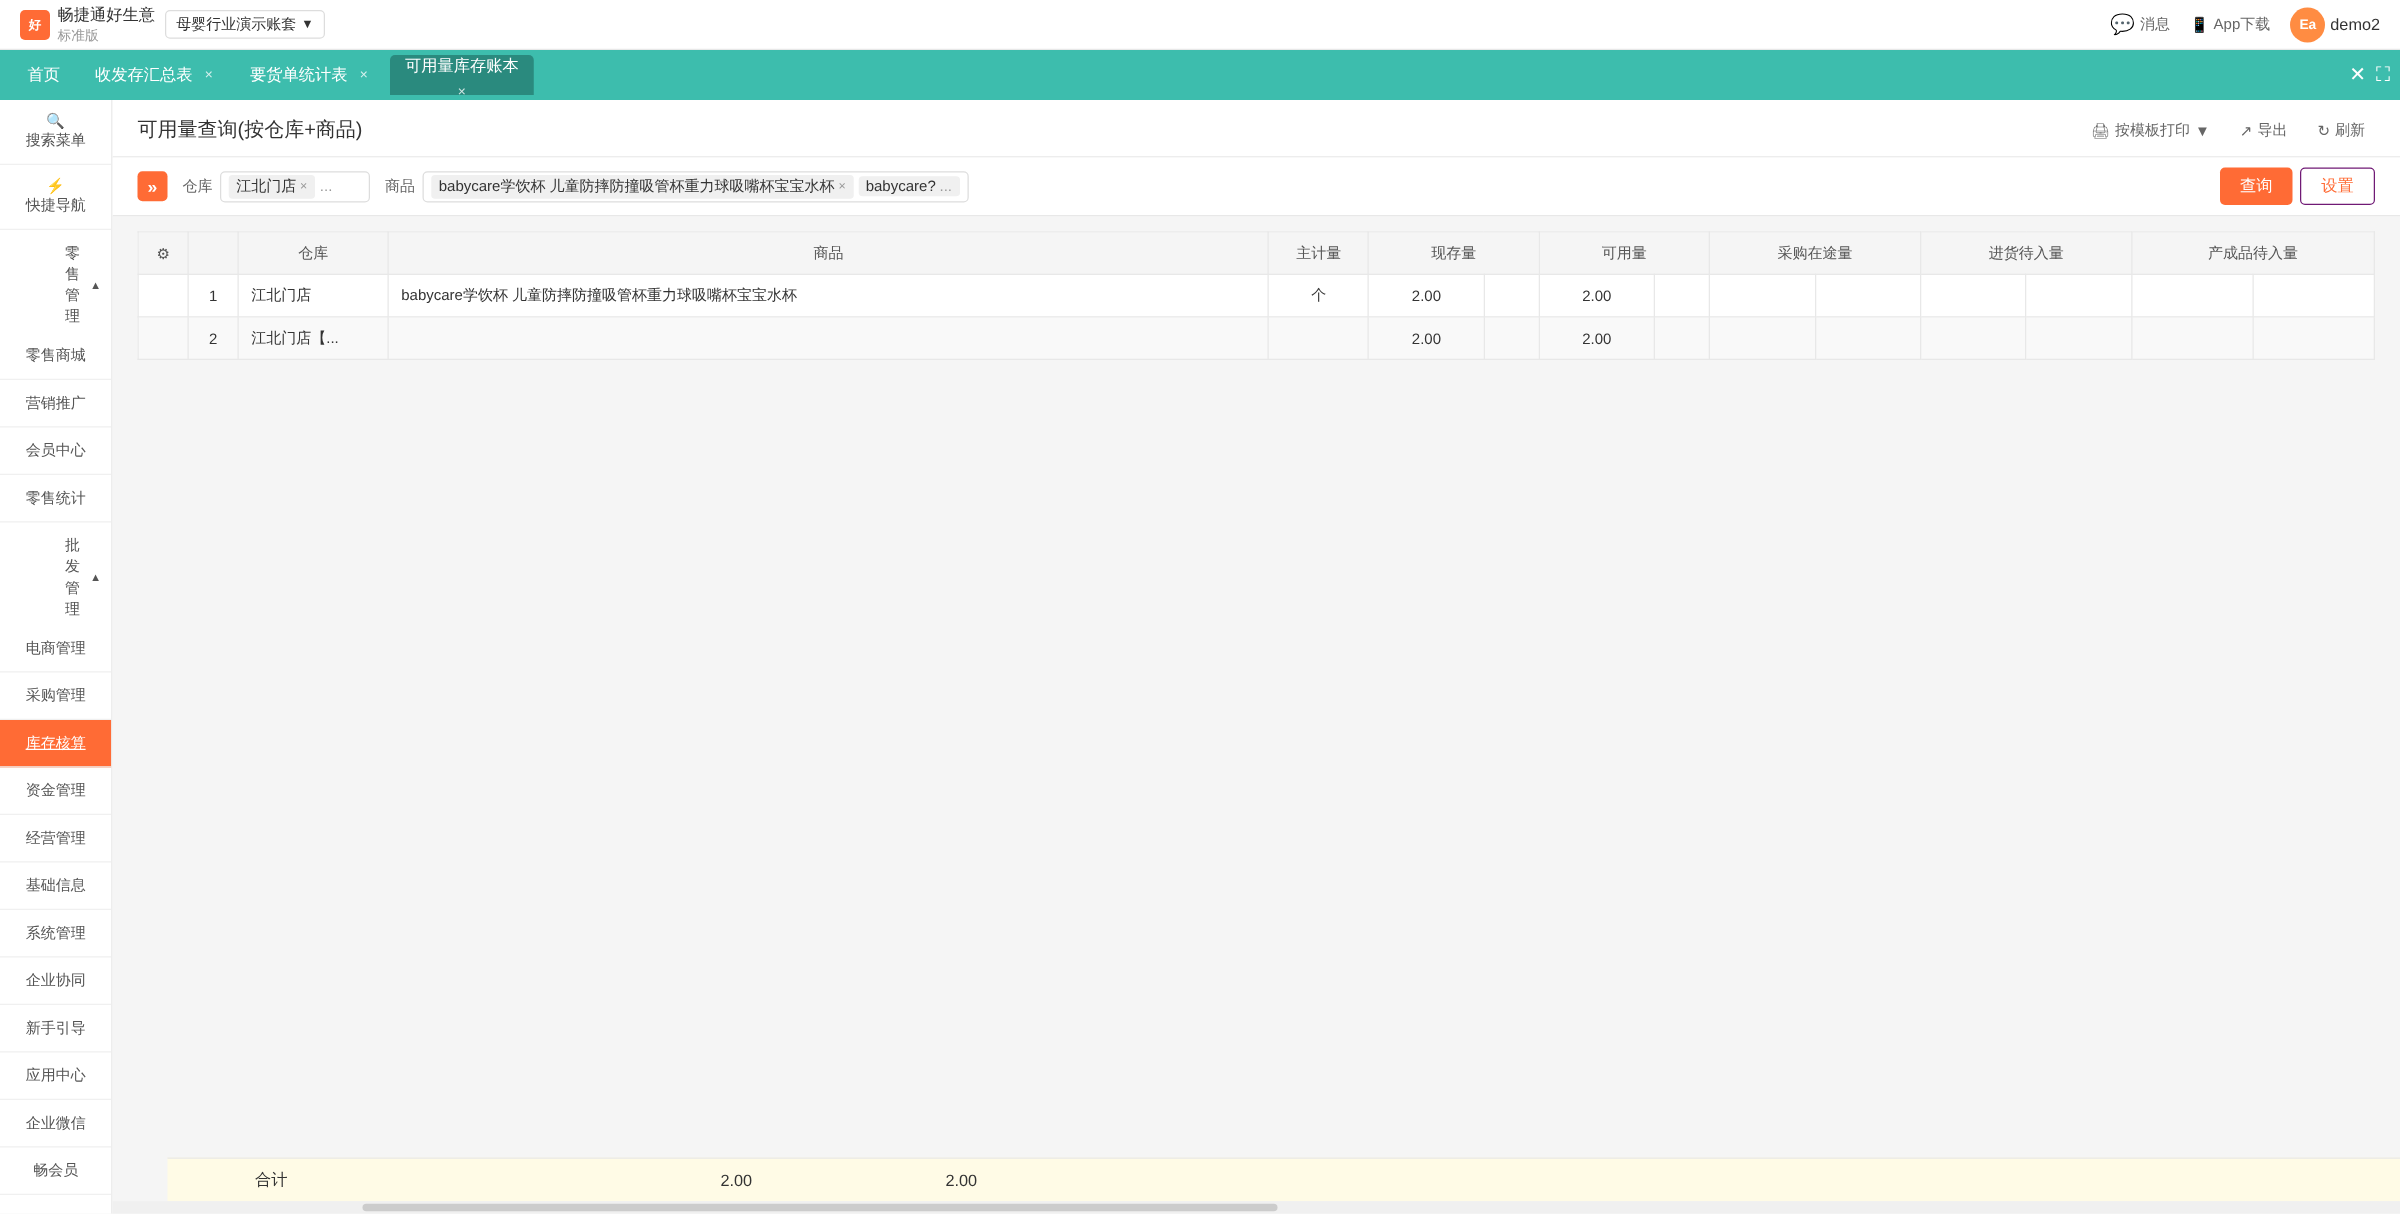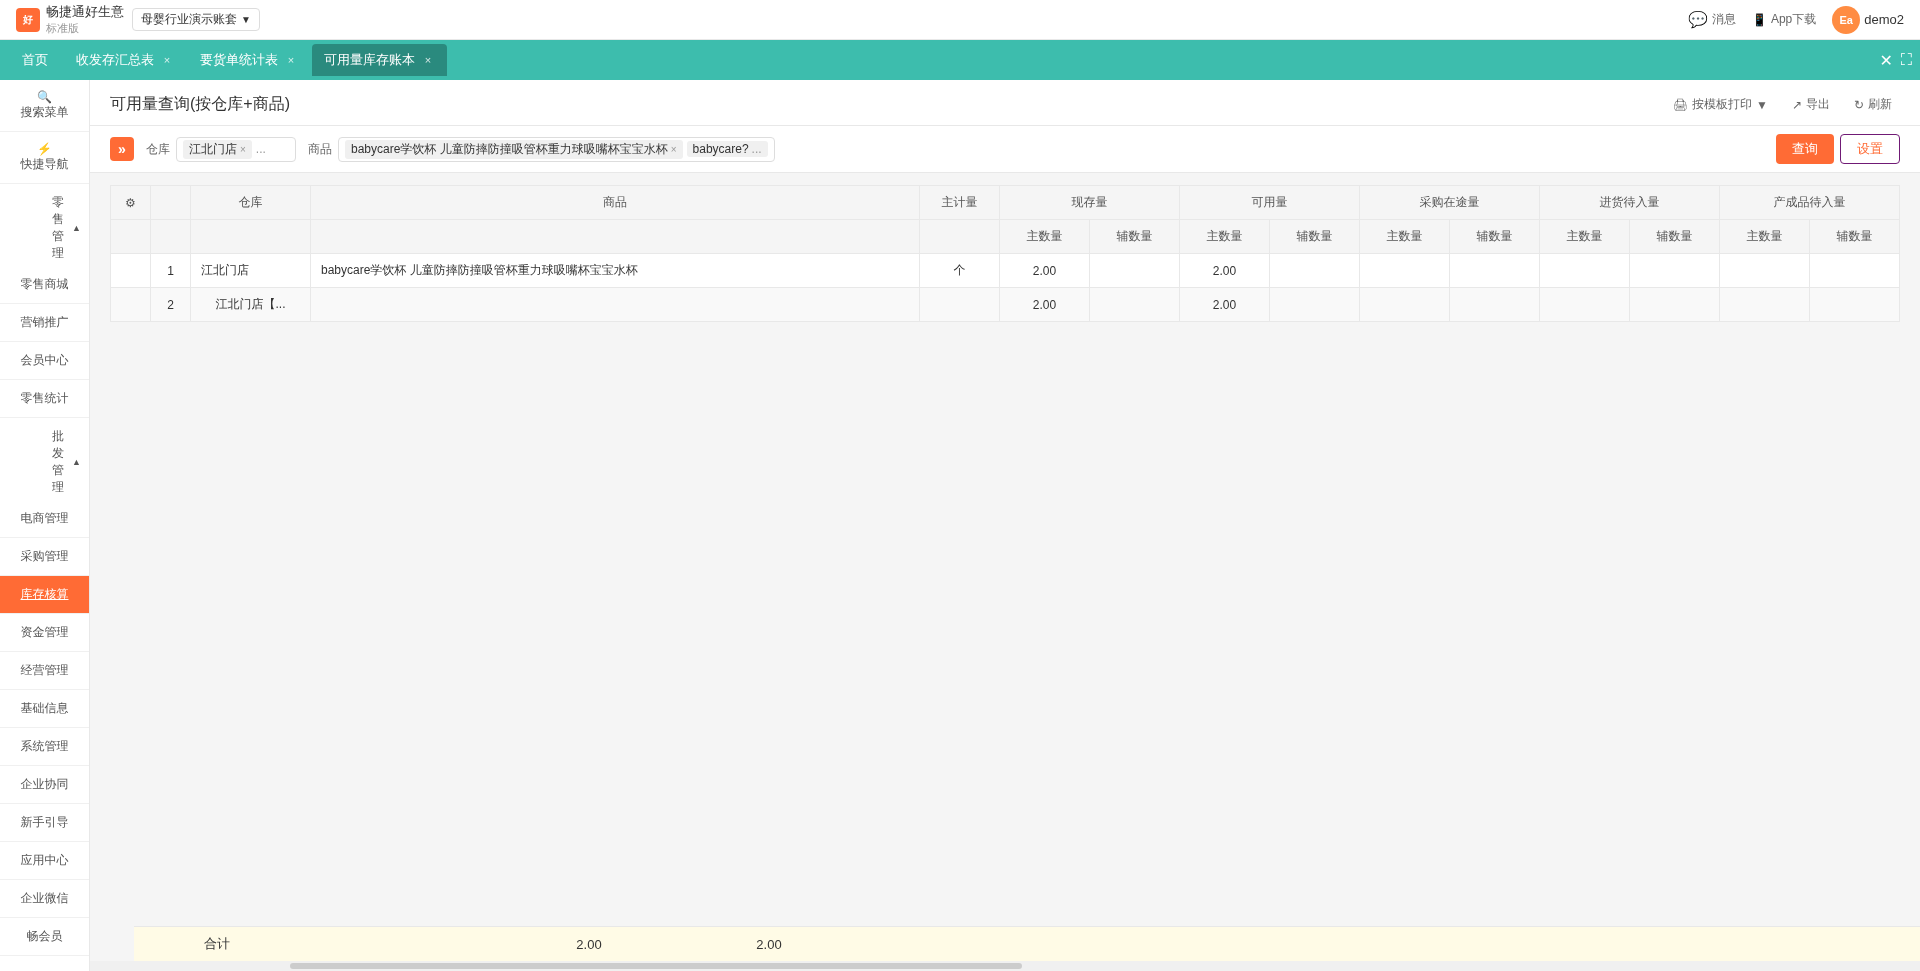--- a/index.html
+++ b/index.html
@@ -47,20 +47,21 @@
       gap: 6px;
       border-radius: 4px 4px 0 0;
       font-size: 13px;
       cursor: pointer;
       color: #fff;
       background: transparent;
     }
     .tab-item.active {
       background: #2a8a7e;
       color: #fff;
+      flex-direction: column;
     }
     .tab-item .tab-close {
       font-size: 11px;
       color: rgba(255,255,255,0.8);
       cursor: pointer;
       width: 14px; height: 14px;
       display: flex; align-items: center; justify-content: center;
       border-radius: 50%;
     }
     .tab-bar-home {
@@ -427,37 +428,20 @@
             <th class="col-num"></th>
             <th class="col-warehouse">仓库</th>
             <th class="col-product">商品</th>
             <th class="col-unit">主计量</th>
             <th colspan="2">现存量</th>
             <th colspan="2">可用量</th>
             <th colspan="2">采购在途量</th>
             <th colspan="2">进货待入量</th>
             <th colspan="2">产成品待入量</th>
           </tr>
-          <tr>
-            <th></th>
-            <th></th>
-            <th></th>
-            <th></th>
-            <th></th>
-            <th class="col-number">主数量</th>
-            <th class="col-number">辅数量</th>
-            <th class="col-number">主数量</th>
-            <th class="col-number">辅数量</th>
-            <th class="col-number">主数量</th>
-            <th class="col-number">辅数量</th>
-            <th class="col-number">主数量</th>
-            <th class="col-number">辅数量</th>
-            <th class="col-number">主数量</th>
-            <th class="col-number">辅数量</th>
-          </tr>
         </thead>
         <tbody>
           <tr>
             <td></td>
             <td>1</td>
             <td style="text-align:left;">江北门店</td>
             <td style="text-align:left;">babycare学饮杯 儿童防摔防撞吸管杯重力球吸嘴杯宝宝水杯</td>
             <td>个</td>
             <td>2.00</td>
             <td></td>
@@ -466,21 +450,21 @@
             <td></td>
             <td></td>
             <td></td>
             <td></td>
             <td></td>
             <td></td>
           </tr>
           <tr style="background:#f9f9f9; font-weight:500;">
             <td></td>
             <td>2</td>
-            <td style="text-align:center;">江北门店【...</td>
+            <td style="text-align:left;">江北门店【...</td>
             <td></td>
             <td></td>
             <td>2.00</td>
             <td></td>
             <td>2.00</td>
             <td></td>
             <td></td>
             <td></td>
             <td></td>
             <td></td>

